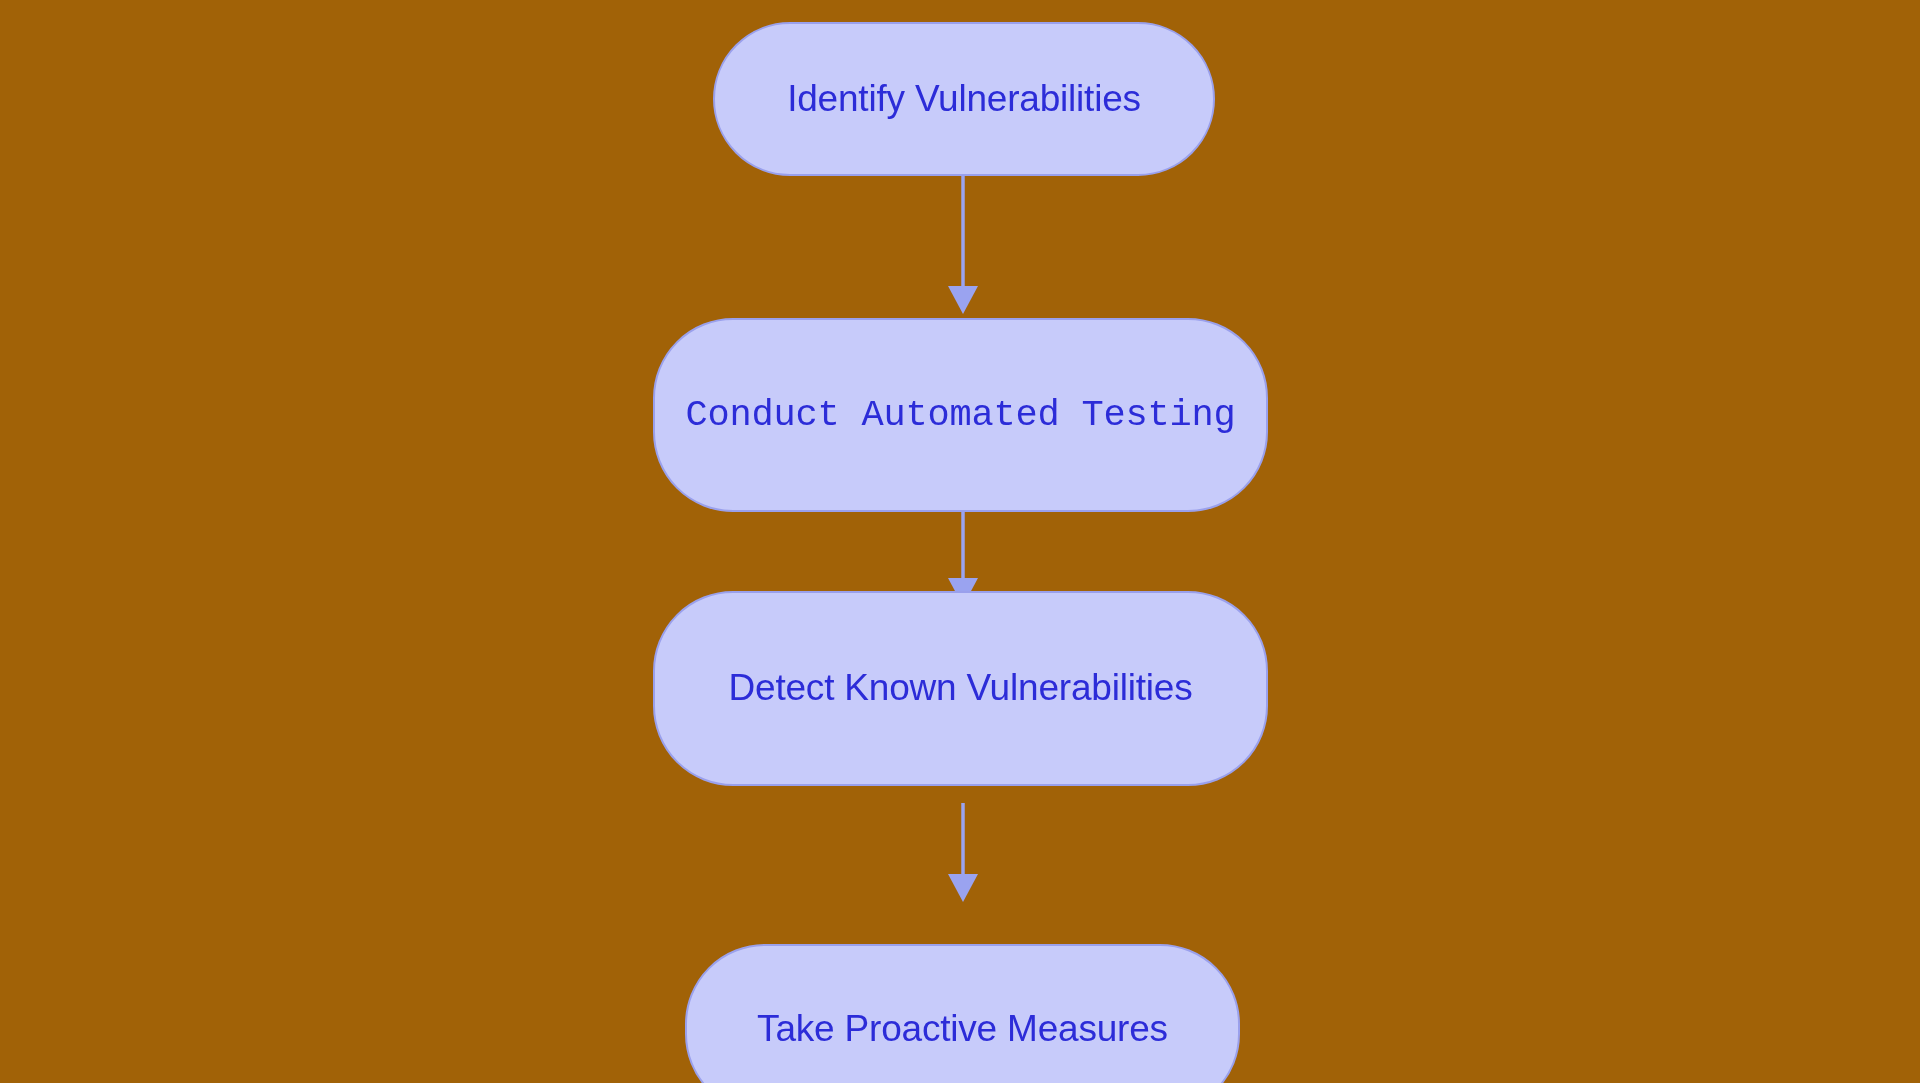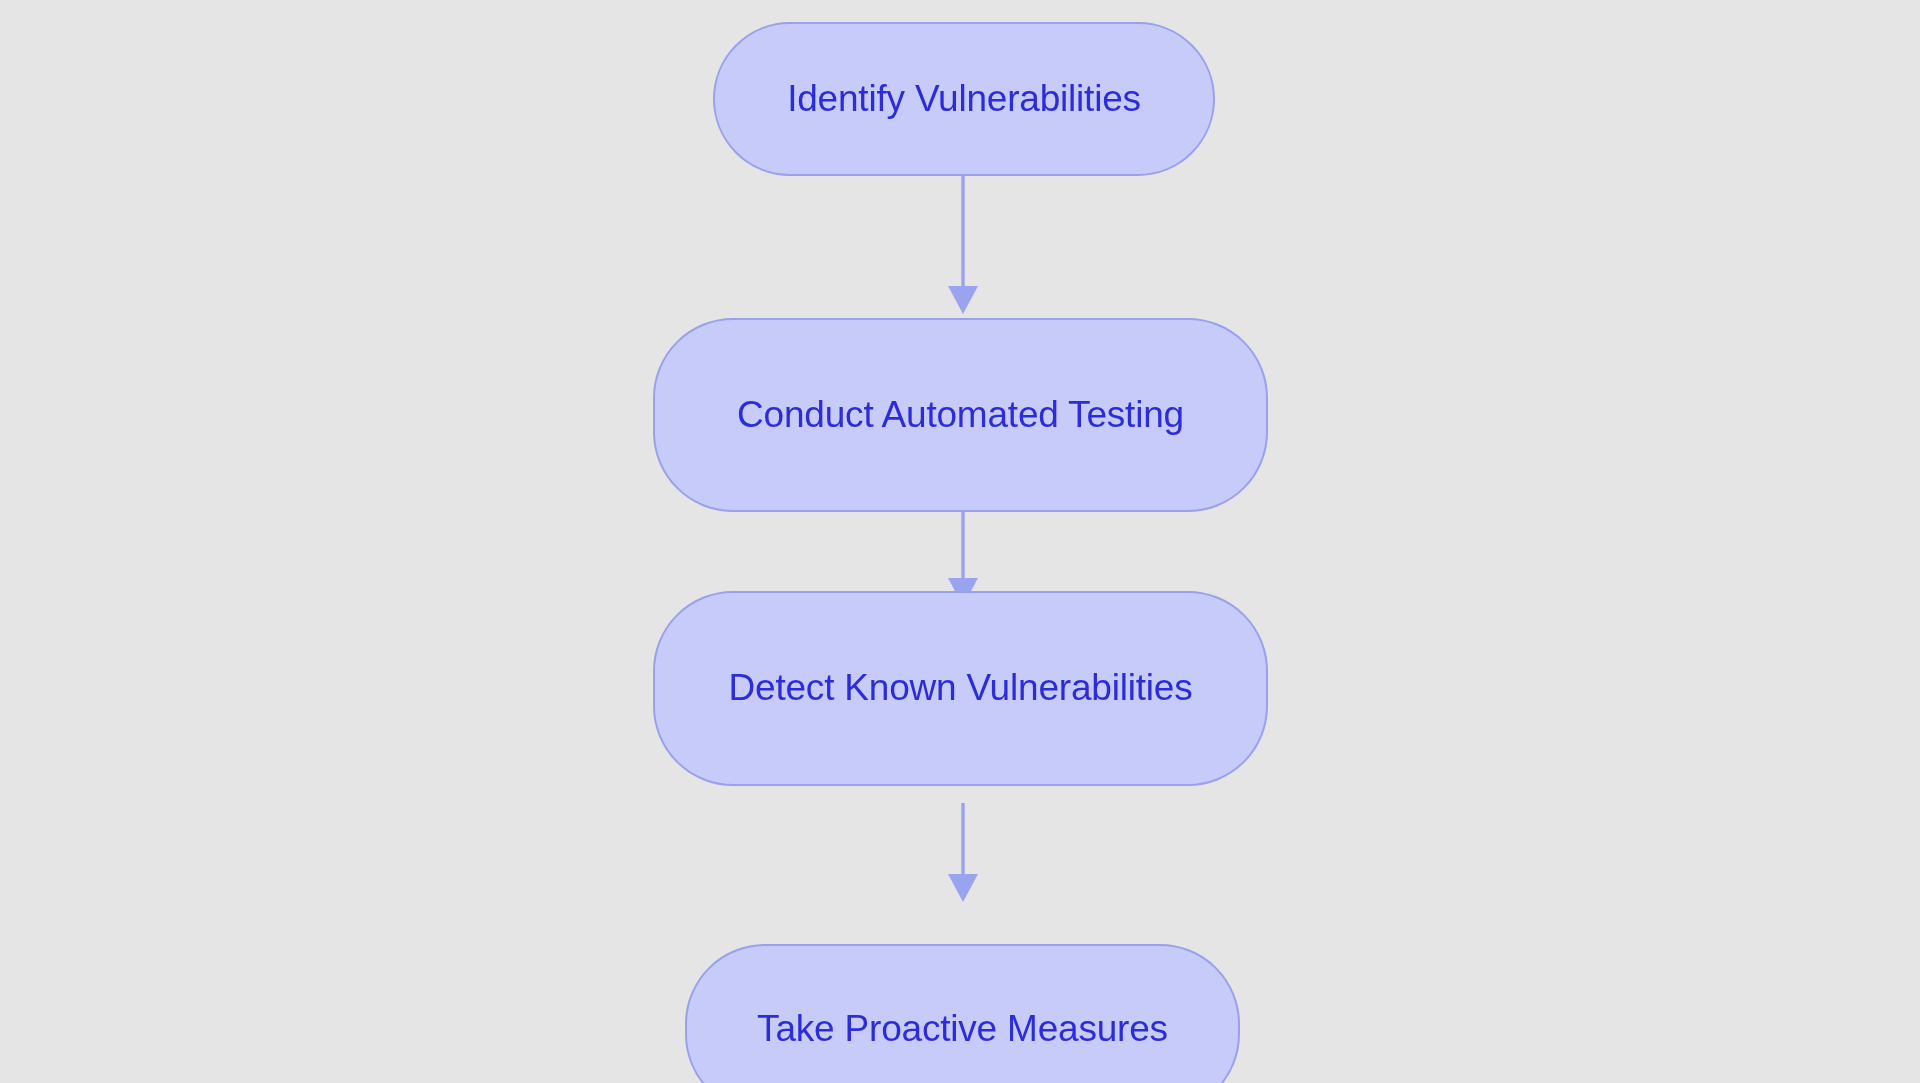--- a/index.html
+++ b/index.html
@@ -7,21 +7,21 @@
     padding: 0;
     background: #ffffff;
   }
   body {
     font-family: "Liberation Sans", sans-serif;
   }
   #canvas {
     position: relative;
     width: 1920px;
     height: 1083px;
-    background: #e5e5e5;
+    background: #a16207;
     overflow: hidden;
   }
   #flow-svg {
     position: absolute;
     left: 0;
     top: 0;
     width: 1920px;
     height: 1083px;
     display: block;
   }
@@ -42,21 +42,21 @@
     font-weight: 400;
     letter-spacing: -0.2px;
     white-space: nowrap;
     line-height: 1.1;
   }
   #node-1 { left: 713px; top: 22px;  width: 502px; height: 154px; }
   #node-2 { left: 653px; top: 318px; width: 615px; height: 194px; }
   #node-3 { left: 653px; top: 591px; width: 615px; height: 195px; }
   #node-4 { left: 685px; top: 944px; width: 555px; height: 170px; }
   #node-1 .node-label { font-size: 37px; }
-  #node-2 .node-label { font-size: 37px; }
+  #node-2 .node-label { font-size: 37px; font-family: Liberation Mono, monospace; }
   #node-3 .node-label { font-size: 37px; }
   #node-4 .node-label { font-size: 37px; }
 </style>
 </head>
 <body>
 
 <div id="canvas">
 
   <svg id="flow-svg" viewBox="0 0 1920 1083" xmlns="http://www.w3.org/2000/svg">
     <g>

